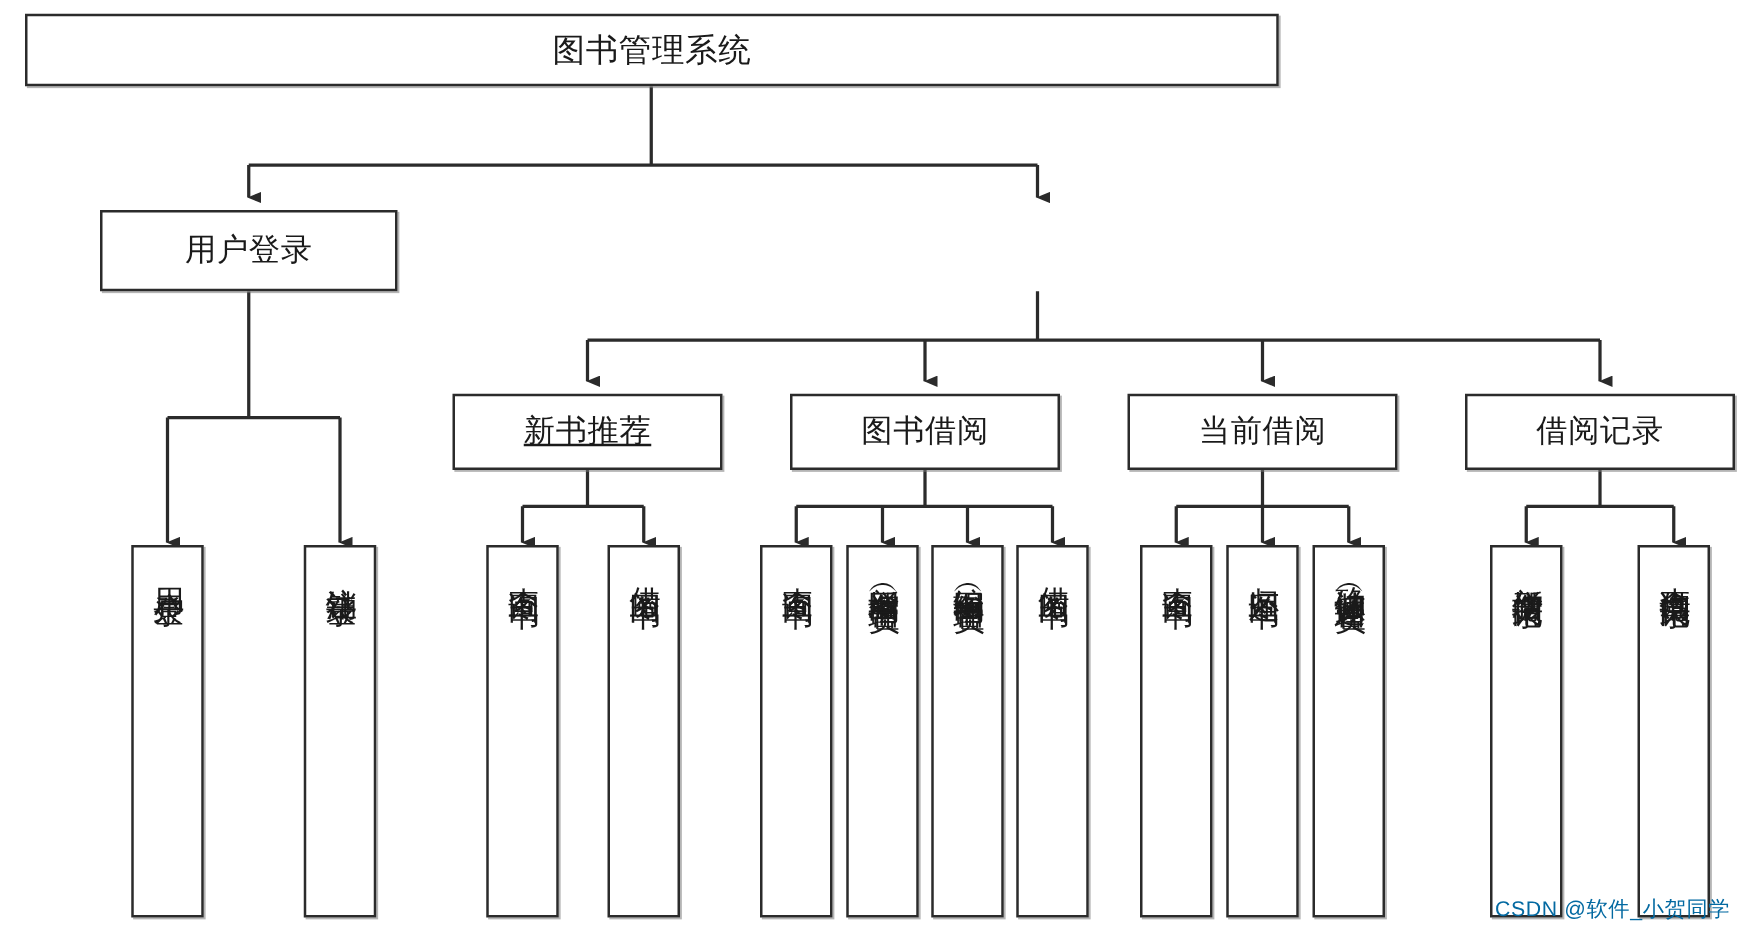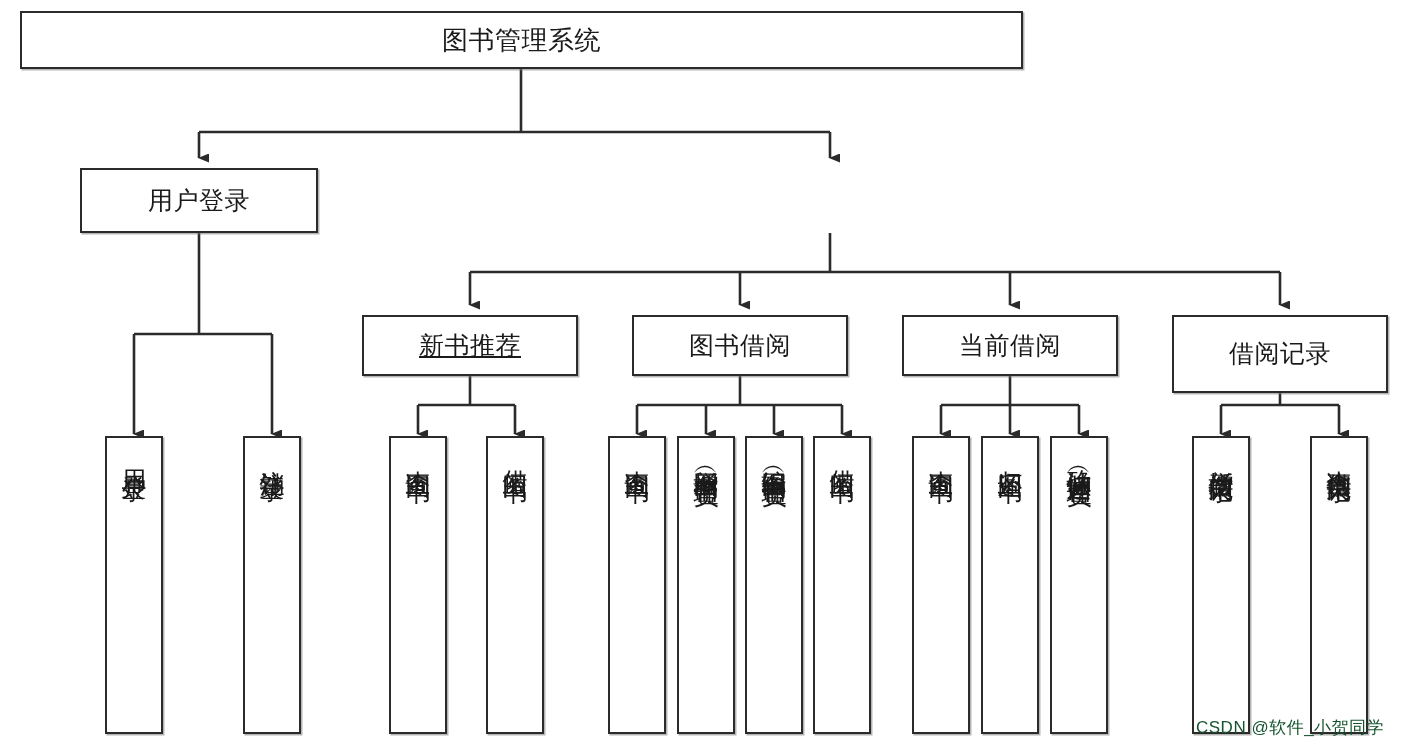--- a/index.html
+++ b/index.html
@@ -62,21 +62,21 @@
     line-height: 1.0;
     letter-spacing: 3px;
     white-space: nowrap;
   }
   .node.v.tall .node-label {
     letter-spacing: 2px;
   }
   .watermark {
     position: absolute;
     font-size: 17px;
-    color: #14532d;
+    color: #0369a1;
     white-space: nowrap;
     z-index: 3;
     letter-spacing: 0.5px;
   }
 </style>
 </head>
 <body>
 
 <div id="diagram-canvas">
 
@@ -140,21 +140,21 @@
 
   <div class="node h" style="left:362px; top:315px; width:216px; height:61px;text-decoration:underline;">
     <span class="node-label">新书推荐</span>
   </div>
   <div class="node h" style="left:632px; top:315px; width:216px; height:61px;">
     <span class="node-label">图书借阅</span>
   </div>
   <div class="node h" style="left:902px; top:315px; width:216px; height:61px;">
     <span class="node-label">当前借阅</span>
   </div>
-  <div class="node h" style="left:1172px; top:315px; width:216px; height:78px;">
+  <div class="node h" style="left:1172px; top:315px; width:216px; height:61px;">
     <span class="node-label">借阅记录</span>
   </div>
 
   <div class="node v" style="left:105px; top:436px; width:58px; height:298px;">
     <span class="node-label">用户登录</span>
   </div>
   <div class="node v" style="left:243px; top:436px; width:58px; height:298px;">
     <span class="node-label">注销登录</span>
   </div>
 

